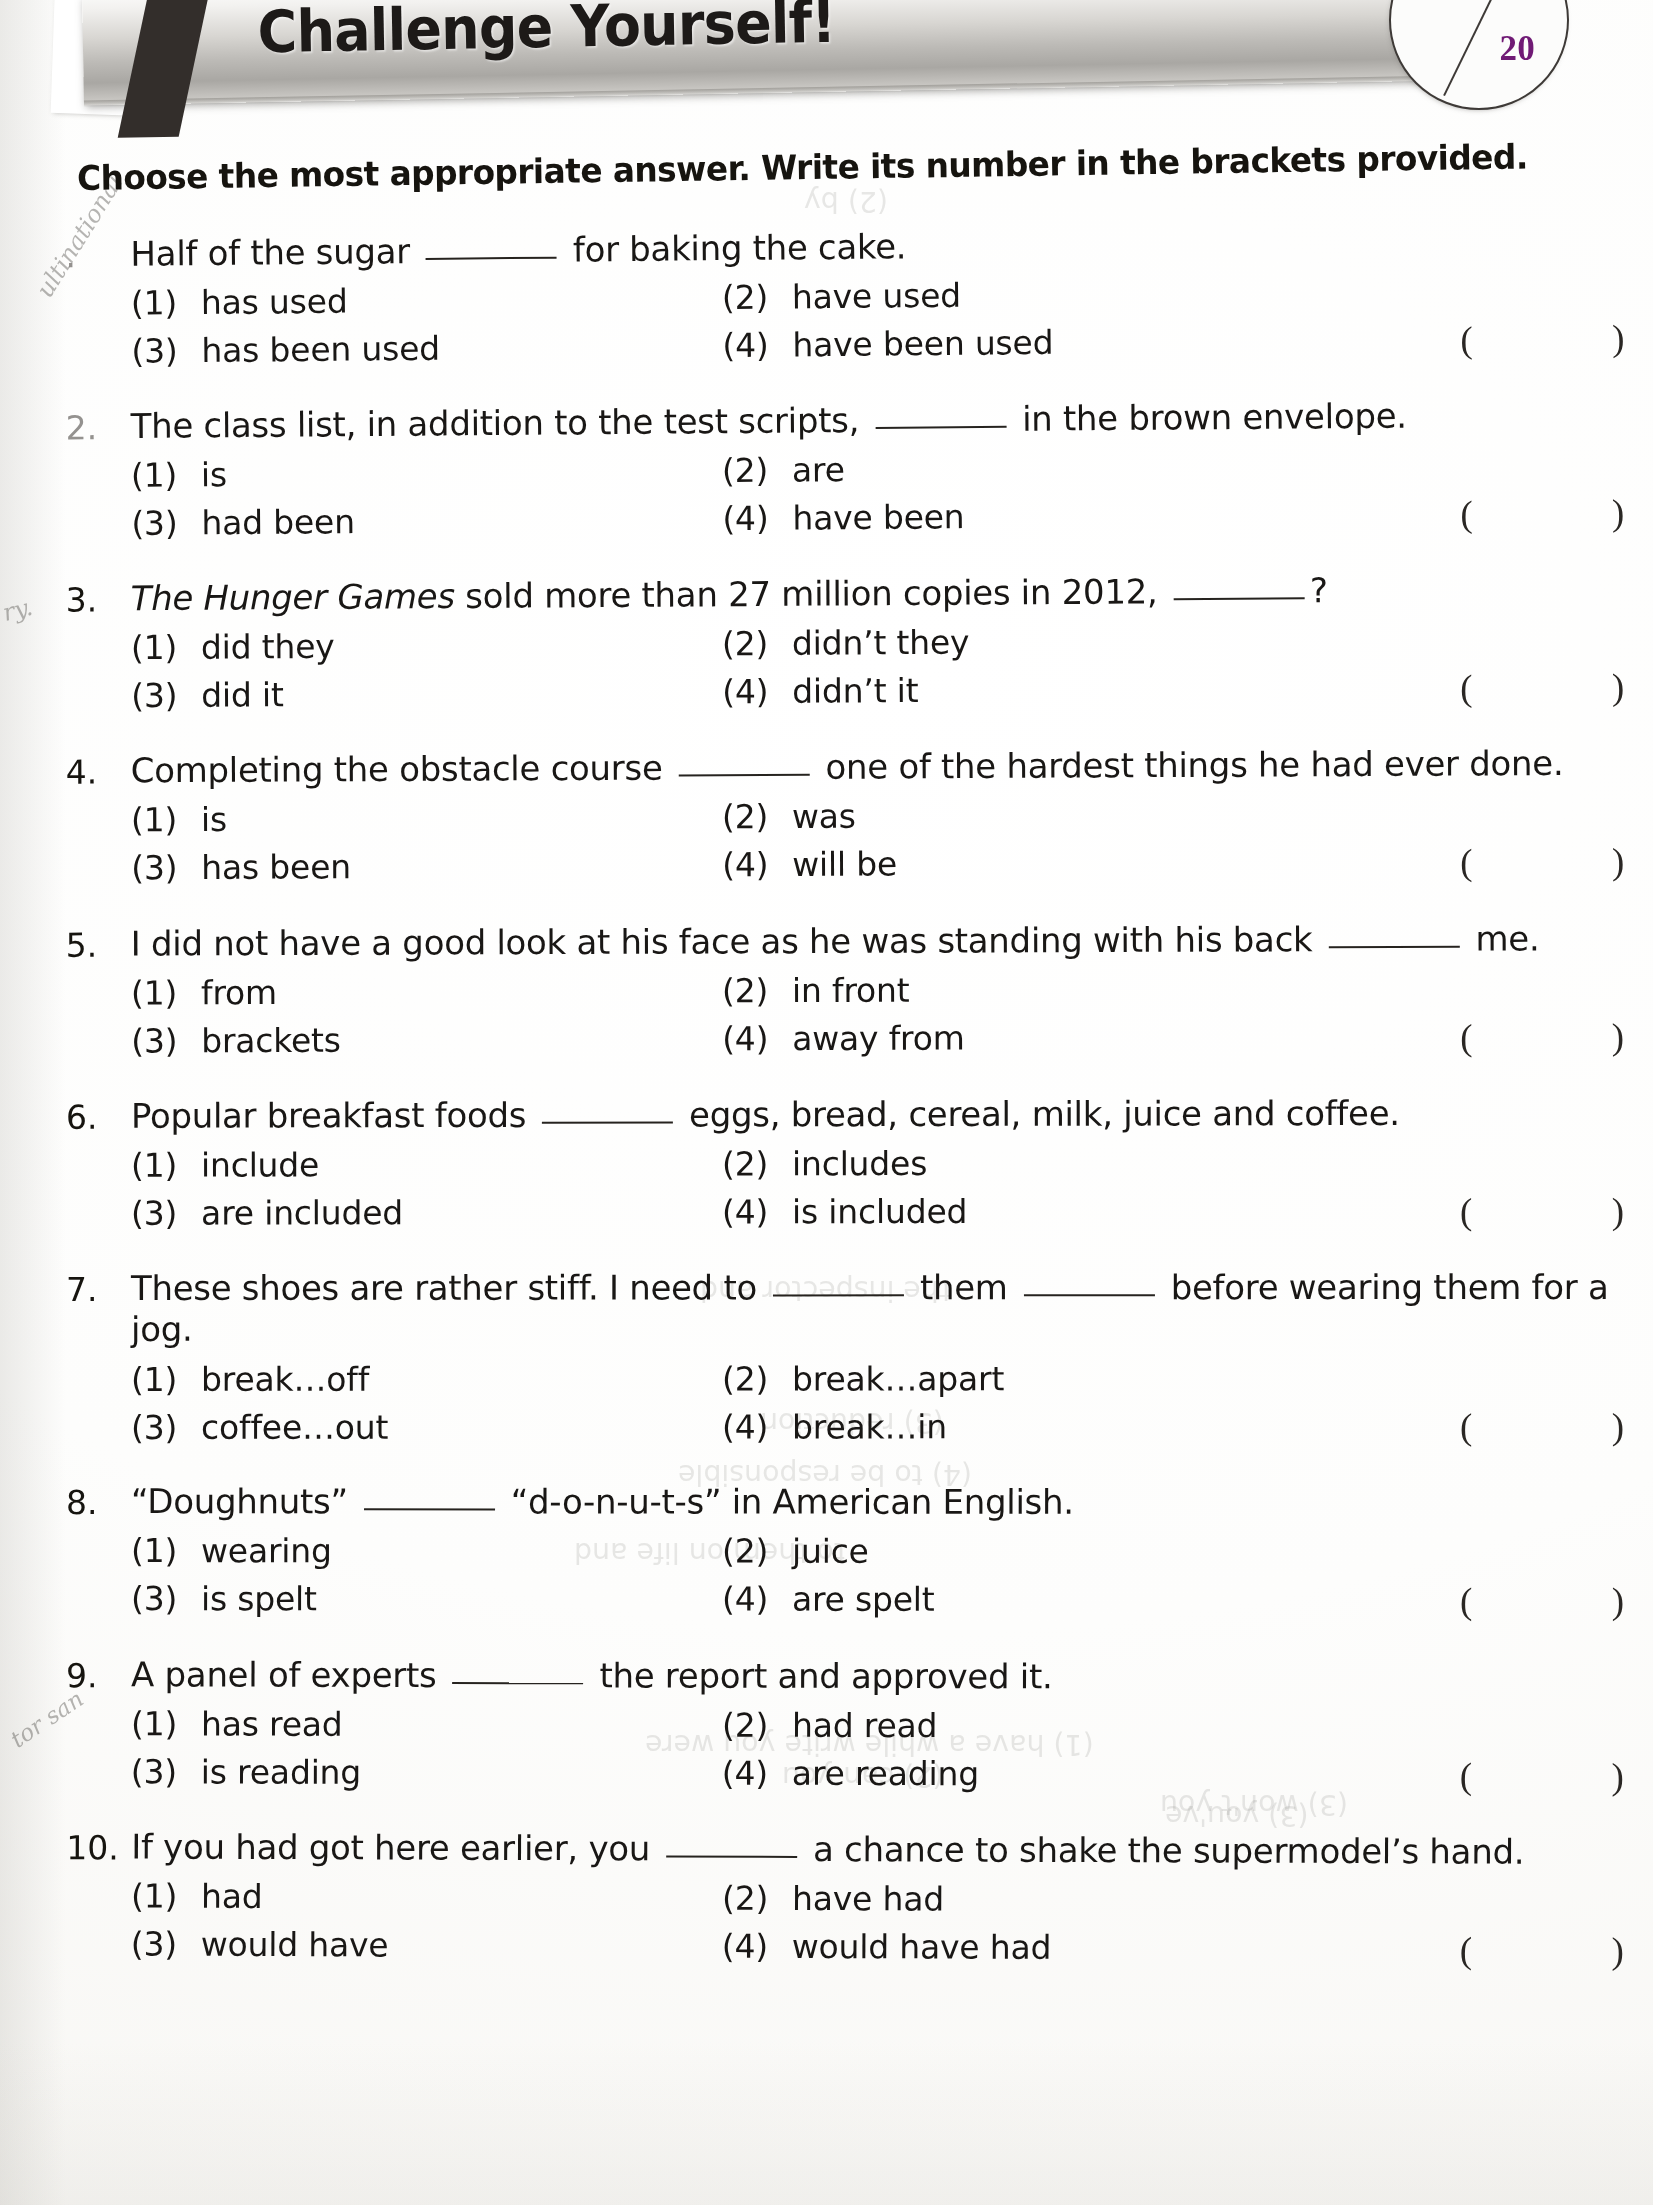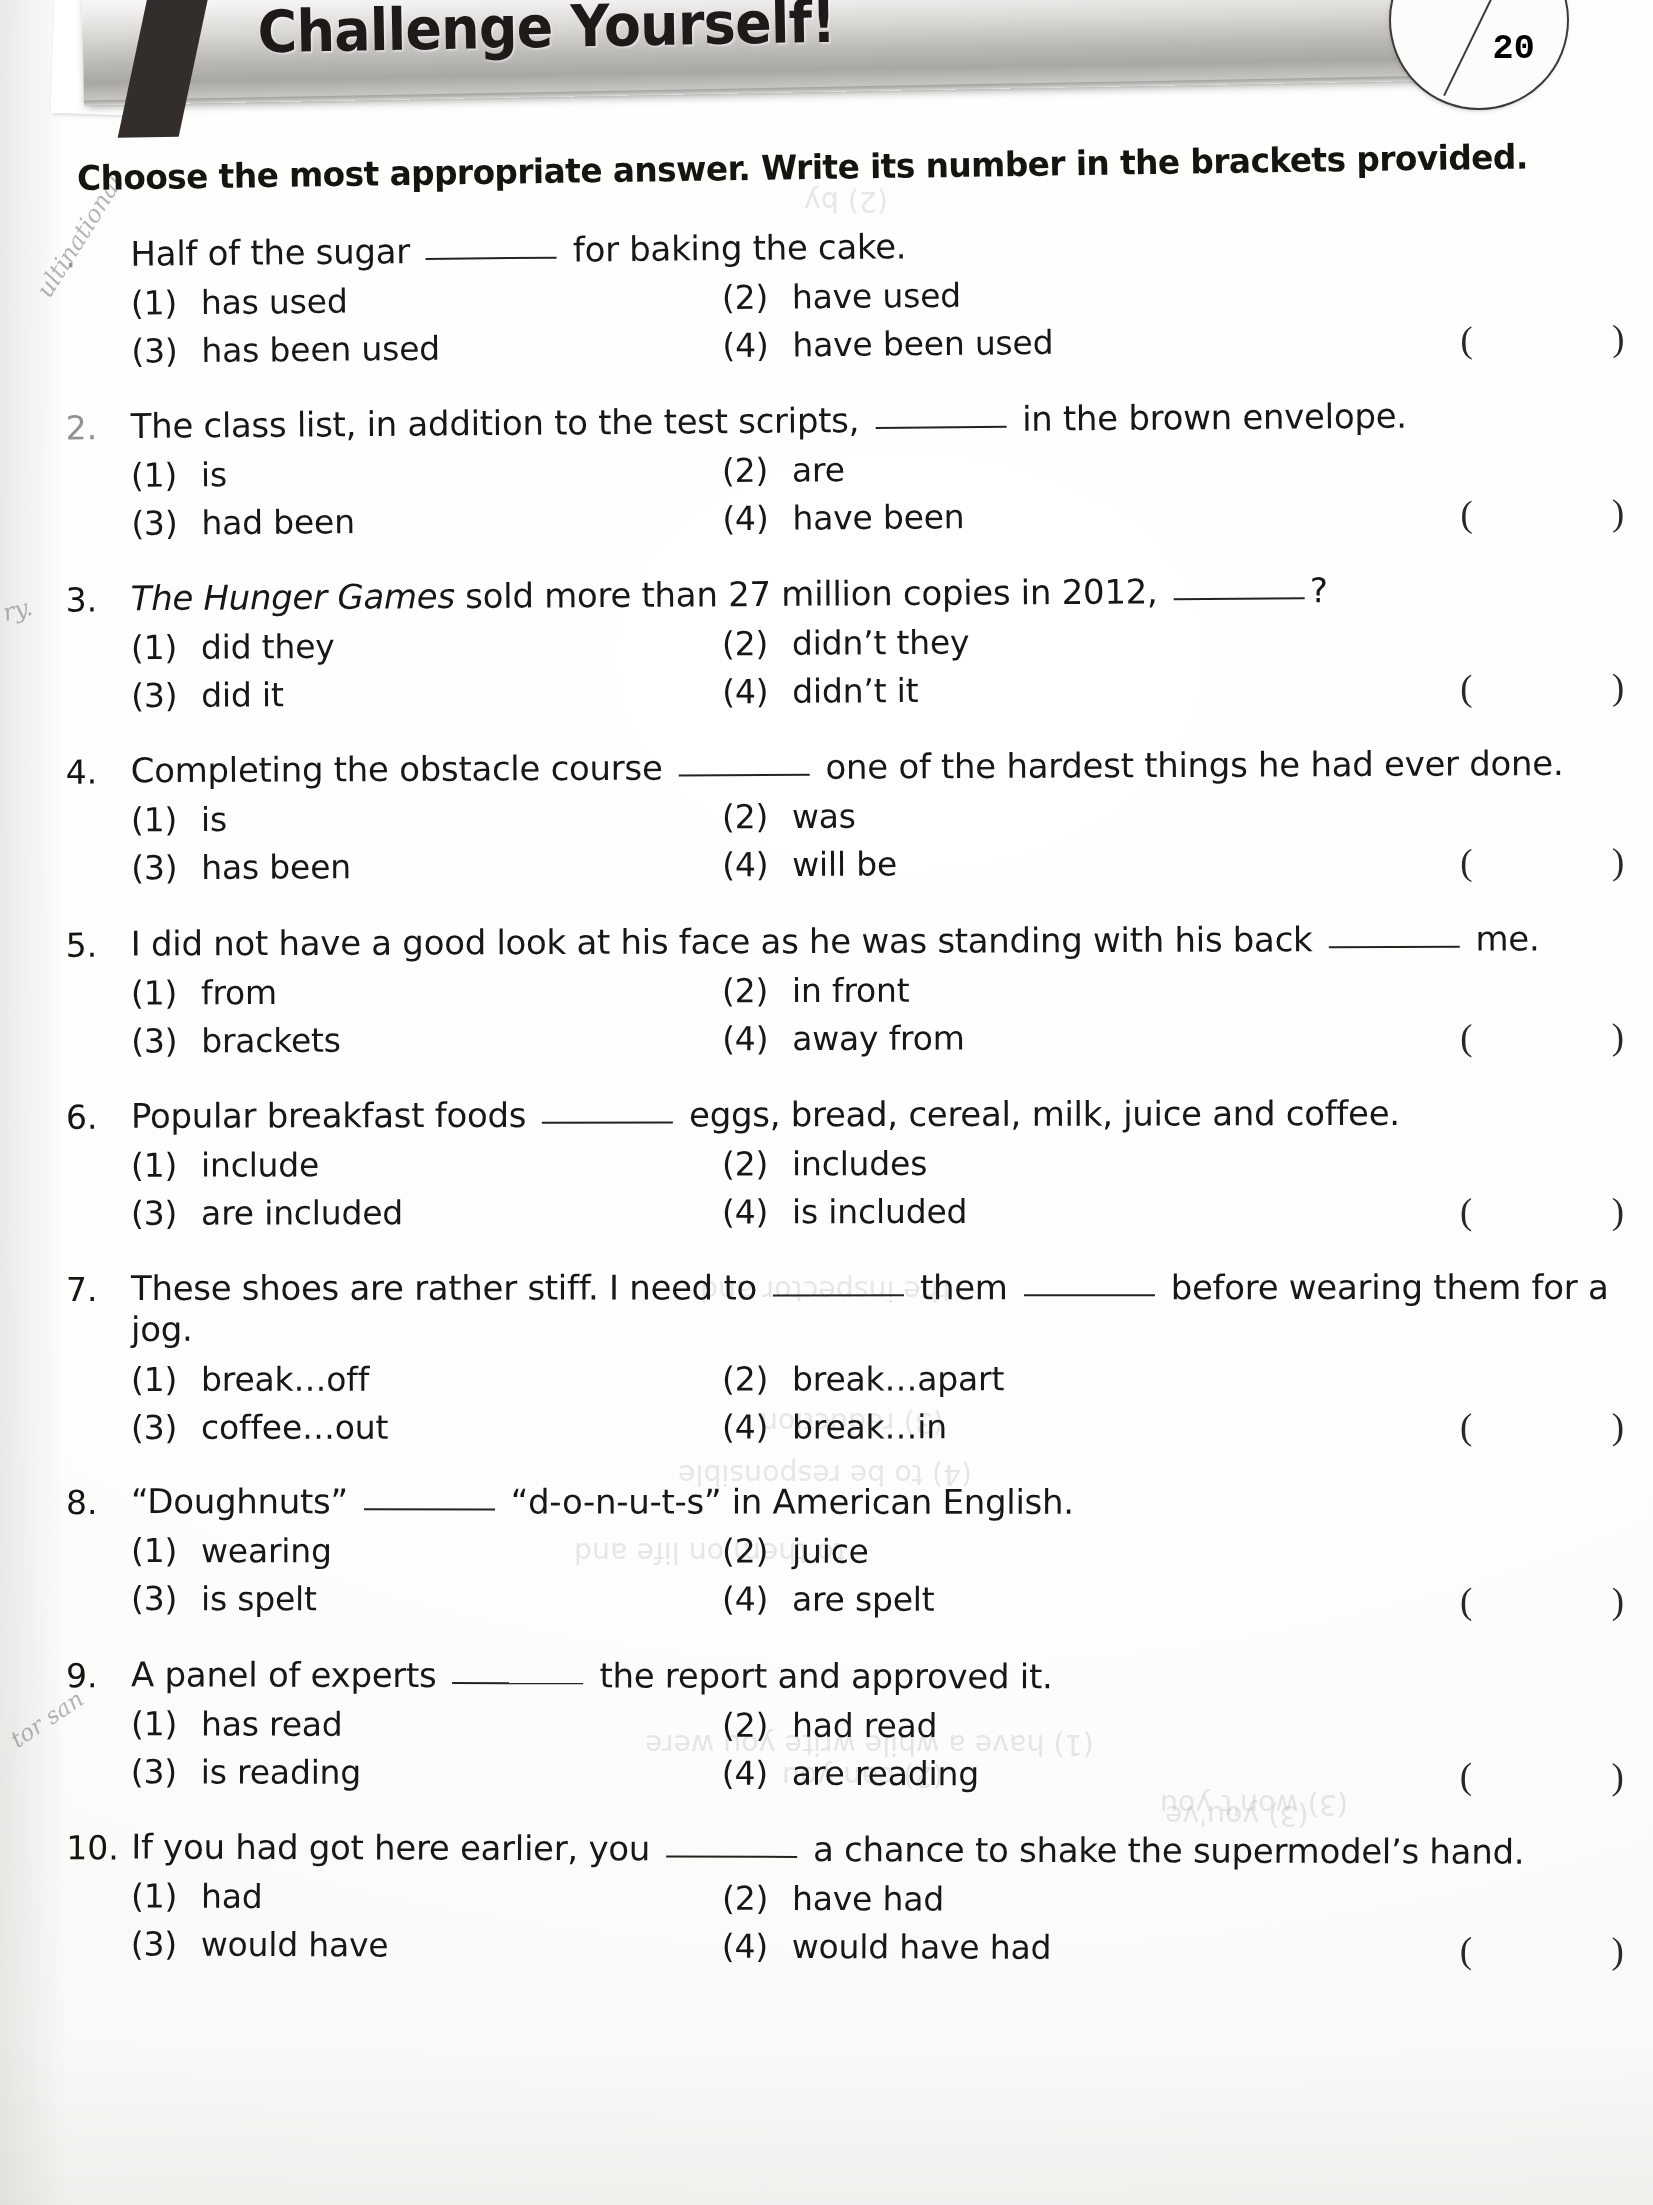--- a/index.html
+++ b/index.html
@@ -97,24 +97,24 @@
     position: absolute;
     left: 88px; top: 7.7px;
     width: 2.2px; height: 164px;
     background: #3e3a37;
     transform: rotate(26deg);
     transform-origin: 50% 50%;
   }
   .score-total {
     position: absolute;
     right: 32px; bottom: 39px;
-    font-family: Liberation Mono, monospace;
+    font-family: Liberation Serif, serif;
     font-weight: bold;
     font-size: 35px;
-    color: #000000;
+    color: #701a75;
     letter-spacing: 0.3px;
   }
 
   
   .instruction {
     position: absolute;
     left: 77px; top: 158px;
     width: 1553px;
     font-family: "DejaVu Sans", sans-serif;
     font-weight: bold;

